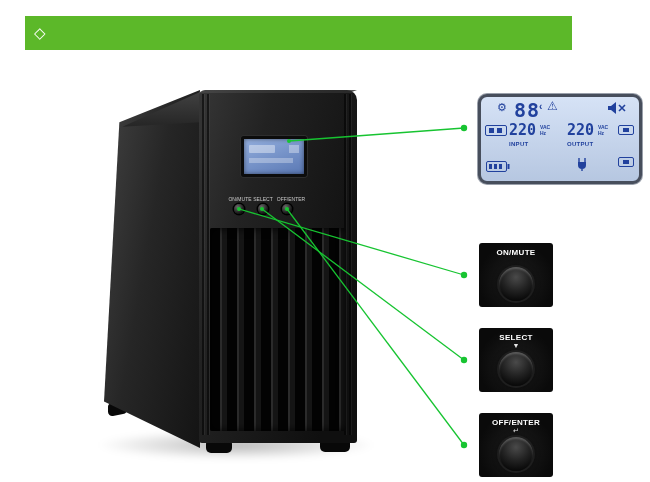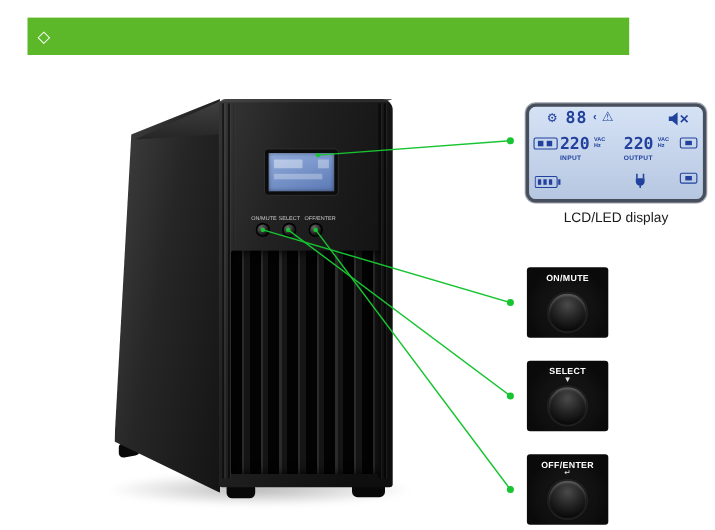--- a/index.html
+++ b/index.html
@@ -61,21 +61,21 @@
   .callouts line { stroke:var(--callout-green,#17c431); stroke-width:1.3; }
   .callouts circle { fill:var(--callout-green,#17c431); }
 
   
   .lcd-panel { position:absolute; left:478px; top:94px; width:164px; height:90px; z-index:4;
                background-color:var(--lcd-bg,#c4d6f2);
                background-image:linear-gradient(180deg, rgba(255,255,255,.3), rgba(0,0,0,.07));
                border:3px solid #474e5c; border-radius:9px; box-shadow:0 0 0 1px #9aa0ab; }
   .seg { position:absolute; color:var(--lcd-ink,#21419d); }
   .seg.gear { left:16px; top:4px; font-size:11px; }
-  .seg.digits { left:33px; top:1px; font-size:15px; font-weight:bold;
+  .seg.digits { left:33px; top:1px; font-size:20px; font-weight:bold;
                 font-family:"DejaVu Sans Mono", monospace; letter-spacing:1px; }
   .seg.arrow { left:58px; top:4px; font-size:10px; font-weight:bold; }
   .seg.warn { left:66px; top:2px; font-size:12px; }
   .seg.speaker { left:126px; top:4px; }
   .seg.modebox { left:4px; top:28px; width:22px; height:11px; border:1px solid var(--lcd-ink,#21419d);
                  border-radius:2px; }
   .seg.modebox::after { content:""; position:absolute; left:3px; top:2px; width:5px; height:5px;
                         background:var(--lcd-ink,#21419d); box-shadow:8px 0 0 var(--lcd-ink,#21419d); }
   .seg.val { font-size:15px; font-weight:bold; font-family:"DejaVu Sans Mono", monospace; top:24px; }
   .seg.vin { left:28px; } .seg.vout { left:86px; }
@@ -187,21 +187,20 @@
     <span class="seg plug">
       <svg width="14" height="14" viewBox="0 0 14 14">
         <path d="M4 1 v4 M10 1 v4" stroke="#21419d" stroke-width="1.4"></path>
         <path d="M3 5 h8 v3 a4 4 0 0 1 -8 0 z" fill="#21419d"></path>
         <path d="M7 12 v2" stroke="#21419d" stroke-width="1.4"></path>
       </svg>
     </span>
     <span class="seg box bx1"></span>
     <span class="seg box bx2"></span>
   </div>
-  <div class="lcd-caption">LCD/LED display</div>
 
   <div class="btn-closeup bc1">
     <div class="btn-label">ON/MUTE</div>
     <div class="btn-symbol"></div>
     <div class="knob"></div>
   </div>
   <div class="btn-closeup bc2">
     <div class="btn-label">SELECT</div>
     <div class="btn-symbol">▼</div>
     <div class="knob"></div>

